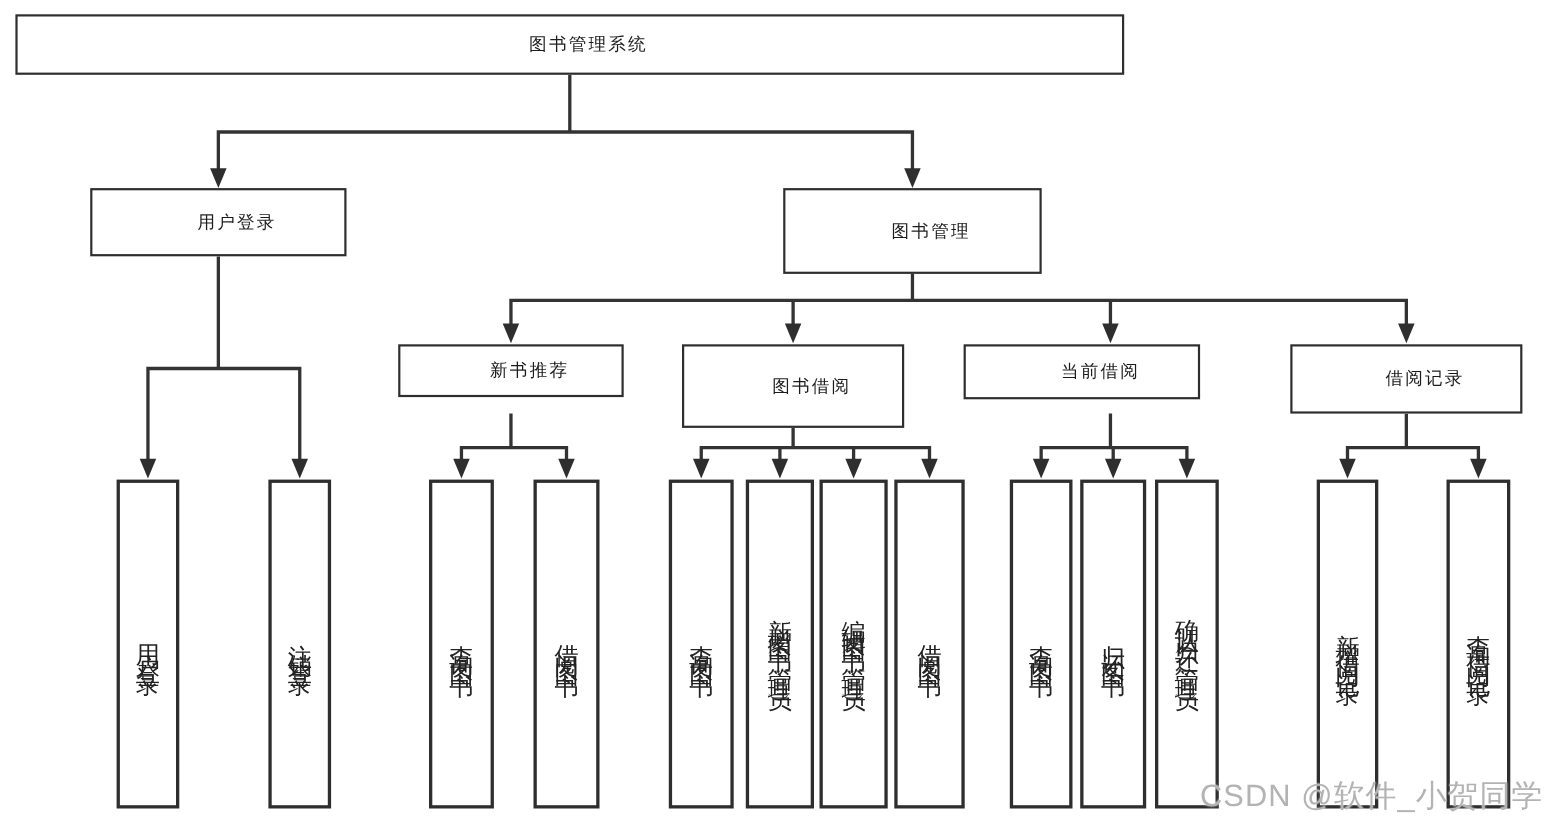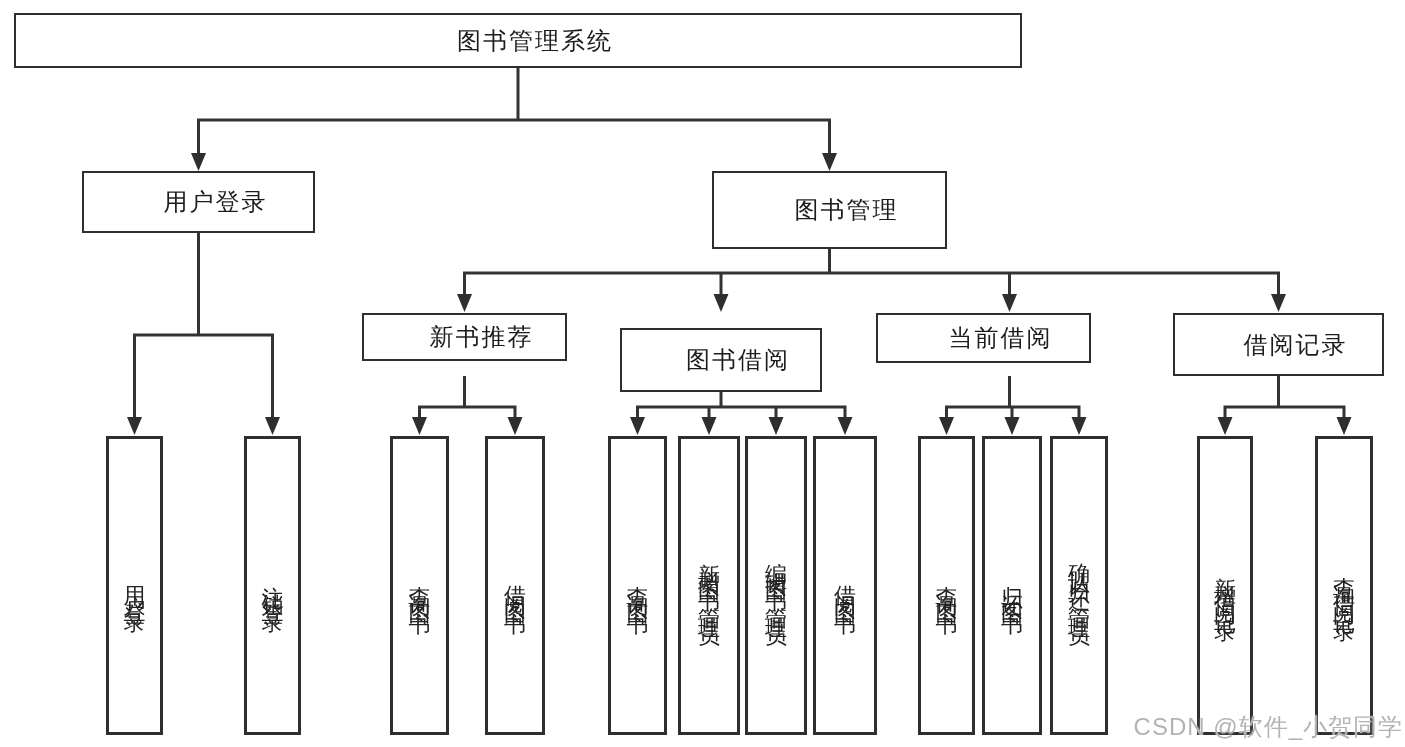--- a/index.html
+++ b/index.html
@@ -13,38 +13,38 @@
   .box{
     position:absolute;
     box-sizing:border-box;
     border:2px solid #2e2e2e;
     background:#ffffff;
     display:flex;
     align-items:center;
     justify-content:center;
     color:#1c1c1c;
   }
-  .h-box{ font-size:24px; letter-spacing:2px;padding-left:34px; }
+  .h-box{ font-size:16px; letter-spacing:2px;padding-left:34px; }
   .v-box{ border-width:3px; }
   .v-box .vtext{
     writing-mode:vertical-rl;
     text-orientation:mixed;
     font-size:22px;
     letter-spacing:9px;
     line-height:1;
     color:#222222;
   }
   #connectors{
     position:absolute; left:0; top:0;
     pointer-events:none;
   }
   #watermark{
     position:absolute;
     right:2px; bottom:4px;
-    font-size:24px;
+    font-size:28px;
     color:#b3b3b3;
     letter-spacing:1px;
     z-index:5;
     text-shadow:0 0 2px #ffffff;
   }
 </style>
 </head>
 <body>
 
 <div id="canvas">
@@ -94,21 +94,21 @@
   </div>
 
   <div class="box h-box" style="left:712px;top:171px;width:235px;height:78px">
     <span>图书管理</span>
   </div>
 
   <div class="box h-box" style="left:362px;top:313px;width:205px;height:48px">
     <span>新书推荐</span>
   </div>
 
-  <div class="box h-box" style="left:620px;top:328px;width:202px;height:64px">
+  <div class="box h-box" style="left:620px;top:313px;width:202px;height:76px">
     <span>图书借阅</span>
   </div>
 
   <div class="box h-box" style="left:876px;top:313px;width:215px;height:50px">
     <span>当前借阅</span>
   </div>
 
   <div class="box h-box" style="left:1173px;top:313px;width:211px;height:63px">
     <span>借阅记录</span>
   </div>

